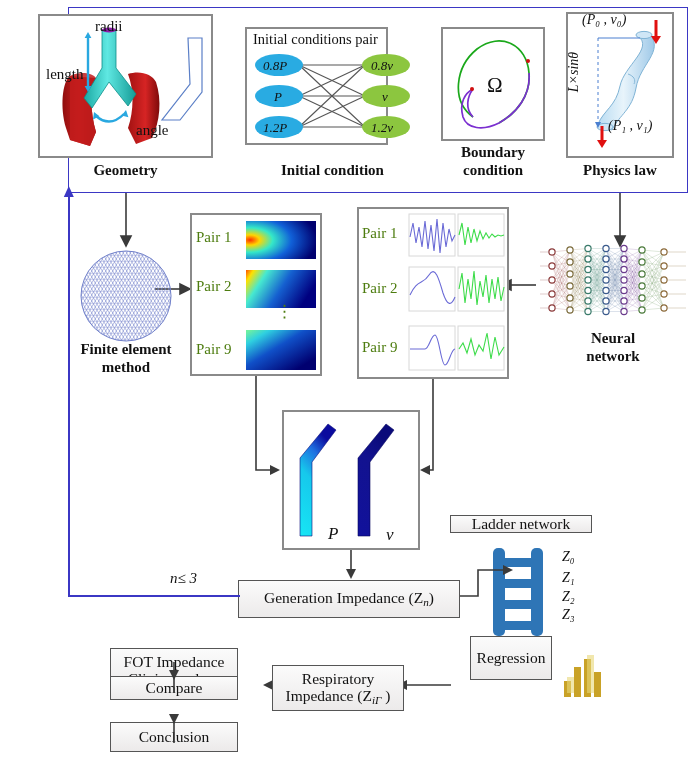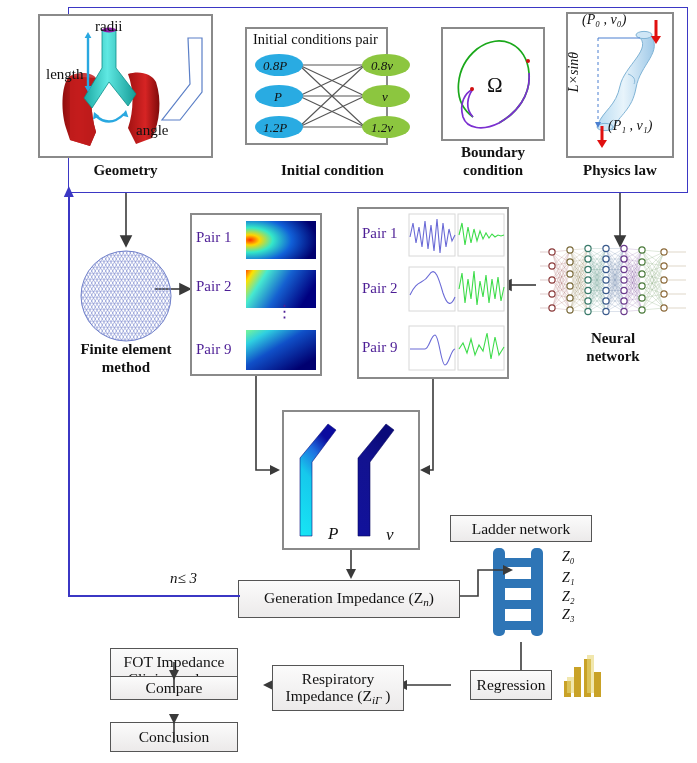--- a/index.html
+++ b/index.html
@@ -7,21 +7,21 @@
        font-family:"Liberation Serif","DejaVu Serif",serif;color:#111;}
   .abs{position:absolute;}
   .cap{font-size:15px;text-align:center;line-height:1.05;color:#111;font-weight:bold;}
   .panel{position:absolute;border:2px solid #8a8a8a;background:#fff;box-sizing:border-box;}
   .gbox{position:absolute;box-sizing:border-box;border:1.6px solid #555;
         background:linear-gradient(180deg,#fbfbfb,#eceaea);
         display:flex;align-items:center;justify-content:center;text-align:center;
         font-size:15.5px;line-height:1.12;color:#111;}
   .frame{position:absolute;border:1.6px solid #3b37c4;box-sizing:border-box;}
   .blueln{position:absolute;background:#3b37c4;}
-  .pairlbl{position:absolute;font-size:15px;color:#4c1d95;}
+  .pairlbl{position:absolute;font-size:15px;color:#4d7c0f;}
   svg{display:block;overflow:visible;}
   .ital{font-style:italic;}
   .sub{font-size:0.72em;vertical-align:-0.25em;font-style:italic;}
 </style>
 </head>
 <body>
 
 <div class="frame" style="left:68px;top:7px;width:620px;height:186px;"></div>
 
 <div class="panel" style="left:38px;top:14px;width:175px;height:144px;">
@@ -582,21 +582,21 @@
   </span>
 </div>
 
 <div class="blueln" style="left:68px;top:193px;width:1.6px;height:403px;"></div>
 <div class="blueln" style="left:68px;top:595px;width:172px;height:1.6px;"></div>
 <svg class="abs" style="left:60px;top:186px;width:20px;height:20px;">
   <path d="M8.8 0 l-5 11 h10 Z" fill="#3b37c4"></path>
 </svg>
 <div class="abs ital" style="left:170px;top:570px;font-size:15px;">n≤ 3</div>
 
-<div class="gbox" style="left:450px;top:515px;width:142px;height:27px;">
+<div class="gbox" style="left:450px;top:515px;width:142px;height:18px;">
   <span>Ladder network</span>
 </div>
 <svg class="abs" style="left:487px;top:548px;width:70px;height:94px;" viewBox="0 0 70 94">
   <g fill="#2e75b6">
     <rect x="6" y="0" width="12" height="88" rx="5"></rect>
     <rect x="44" y="0" width="12" height="88" rx="5"></rect>
     <rect x="14" y="10" width="34" height="9"></rect>
     <rect x="14" y="31" width="34" height="9"></rect>
     <rect x="14" y="52" width="34" height="9"></rect>
     <rect x="14" y="73" width="34" height="9"></rect>
@@ -616,21 +616,21 @@
     <path d="M180 48 L180 48"></path>
   </g>
   <g fill="#3a3a3a">
     <path d="M513 10 l-10 -5 v10 Z"></path>
     <path d="M521 120 l-5 -10 h10 Z"></path>
     <path d="M397 125 l10 -5 v10 Z"></path>
     <path d="M263 125 l10 -5 v10 Z"></path>
   </g>
 </svg>
 
-<div class="gbox" style="left:470px;top:670px;width:82px;height:30px;font-family:Liberation Serif, serif;">
+<div class="gbox" style="left:470px;top:636px;width:82px;height:44px;font-family:Liberation Serif, serif;">
   <span>Regression</span>
 </div>
 <svg class="abs" style="left:562px;top:655px;width:44px;height:44px;" viewBox="0 0 44 44">
   <g fill="#c9a227">
     <rect x="2" y="26" width="7" height="16"></rect>
     <rect x="12" y="12" width="7" height="30"></rect>
     <rect x="22" y="4" width="7" height="38"></rect>
     <rect x="32" y="17" width="7" height="25"></rect>
   </g>
   <g fill="#e8d87a" opacity="0.6">

